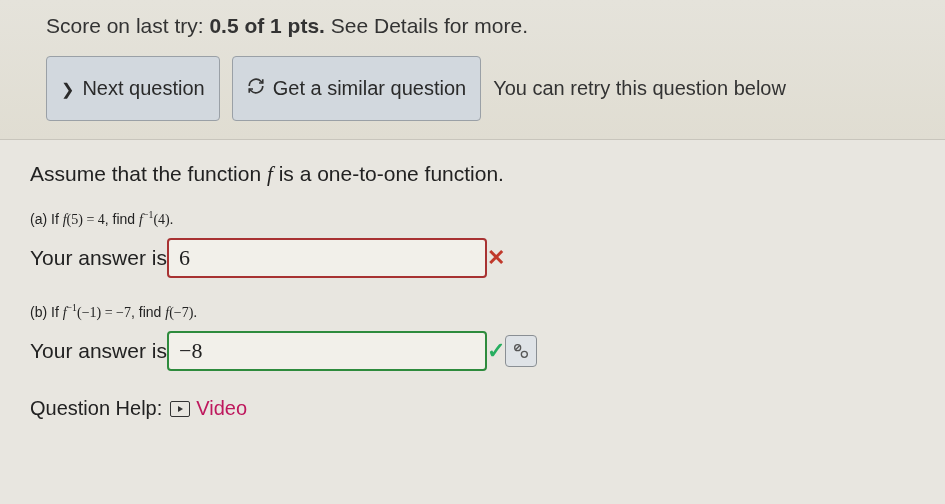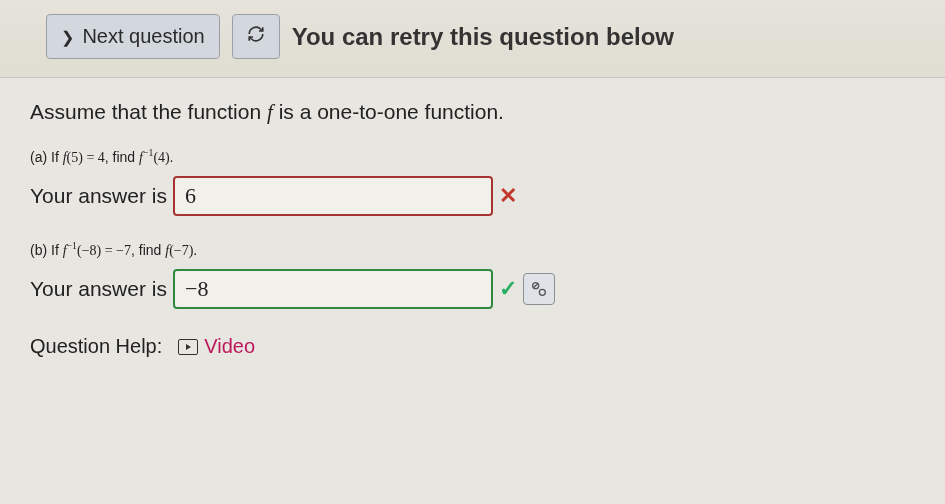--- a/index.html
+++ b/index.html
@@ -26,53 +26,52 @@
   .score-line .bold { font-weight: 700; }
   .btn-row {
     display: flex;
     align-items: center;
     gap: 12px;
   }
   .ui-btn {
     background: #d2d8de;
     border: 1px solid #9aa0a6;
     border-radius: 4px;
-    padding: 10px 14px;
+    padding: 20px 14px;
     font-size: 20px;
     color: #2a2a2a;
     display: inline-flex;
     align-items: center;
     gap: 8px;
     cursor: pointer;
   }
   .retry-text {
-    font-size: 24px;
+    font-size: 20px;
     color: #333;
-    font-weight: bold;
   }
   .question-body {
     padding: 22px 42px 10px 30px;
     background: #e8e6e0;
   }
   .prompt {
     font-size: 21px;
     color: #222;
     margin-bottom: 24px;
   }
   .part {
     margin-bottom: 26px;
   }
   .part-line {
     font-size: 14px;
     margin-bottom: 10px;
   }
   .answer-row {
     display: flex;
     align-items: center;
-    gap: 6px;
+    gap: 0;
     font-size: 21px;
   }
   .answer-box {
     width: 320px;
     height: 40px;
     border: 2px solid;
     border-radius: 4px;
     background: #f2f0ea;
     display: flex;
     align-items: center;
@@ -107,21 +106,21 @@
   }
   sup {
     font-size: 0.7em;
     vertical-align: super;
     line-height: 0;
   }
   .help-row {
     font-size: 20px;
     display: flex;
     align-items: center;
-    gap: 16px;
+    gap: 8px;
     color: #222;
   }
   .video-link {
     color: #be185d;
     display: inline-flex;
     align-items: center;
     gap: 6px;
     cursor: pointer;
   }
   .play-box {
@@ -138,34 +137,38 @@
     border-top: 3px solid transparent;
     border-bottom: 3px solid transparent;
   }
   .chevron::before { content: "\276F"; font-size: 16px; }
   .refresh svg { width: 18px; height: 18px; }
 </style>
 </head>
 <body>
 
 <div class="top-banner">
+  <div class="score-line">
+    <span>Score on last try: </span><span class="bold">0.5 of 1 pts.</span><span> See Details for more.</span>
+  </div>
   <div class="btn-row">
     <div class="ui-btn">
       <span class="chevron"></span>
       <span>Next question</span>
     </div>
     <div class="ui-btn">
       <span class="refresh">
         <svg viewBox="0 0 24 24" fill="none" stroke="#333" stroke-width="2.2">
           <path d="M3 12a9 9 0 0 1 15.5-6.3L21 8"></path>
           <path d="M21 3v5h-5"></path>
           <path d="M21 12a9 9 0 0 1-15.5 6.3L3 16"></path>
           <path d="M3 21v-5h5"></path>
         </svg>
       </span>
+      <span>Get a similar question</span>
     </div>
     <span class="retry-text">You can retry this question below</span>
   </div>
 </div>
 
 <div class="question-body">
 
   <div class="prompt">
     <span>Assume that the function </span><span class="math">f</span><span> is a one-to-one function.</span>
   </div>
@@ -178,21 +181,21 @@
       <span>Your answer is</span>
       <div class="answer-box wrong">
         <span class="mathn">6</span>
       </div>
       <span class="mark wrong">✕</span>
     </div>
   </div>
 
   <div class="part">
     <div class="part-line">
-      <span>(b) If </span><span class="math"><span class="math">f</span><sup class="mathn">−1</sup><span class="mathn">(−8) = −7</span></span><span>, find </span><span class="math"><span class="math">f</span><span class="mathn">(−7).</span></span>
+      <span>(b) If </span><span class="math"><span class="math">f</span><sup class="mathn">−1</sup><span class="mathn">(−1) = −7</span></span><span>, find </span><span class="math"><span class="math">f</span><span class="mathn">(−7).</span></span>
     </div>
     <div class="answer-row">
       <span>Your answer is</span>
       <div class="answer-box right">
         <span class="mathn">−8</span>
       </div>
       <span class="mark right">✓</span>
       <div class="reset-btn">
         <svg width="16" height="16" viewBox="0 0 24 24">
           <circle cx="7" cy="7" r="4.5" fill="none" stroke="#555" stroke-width="2"></circle>

